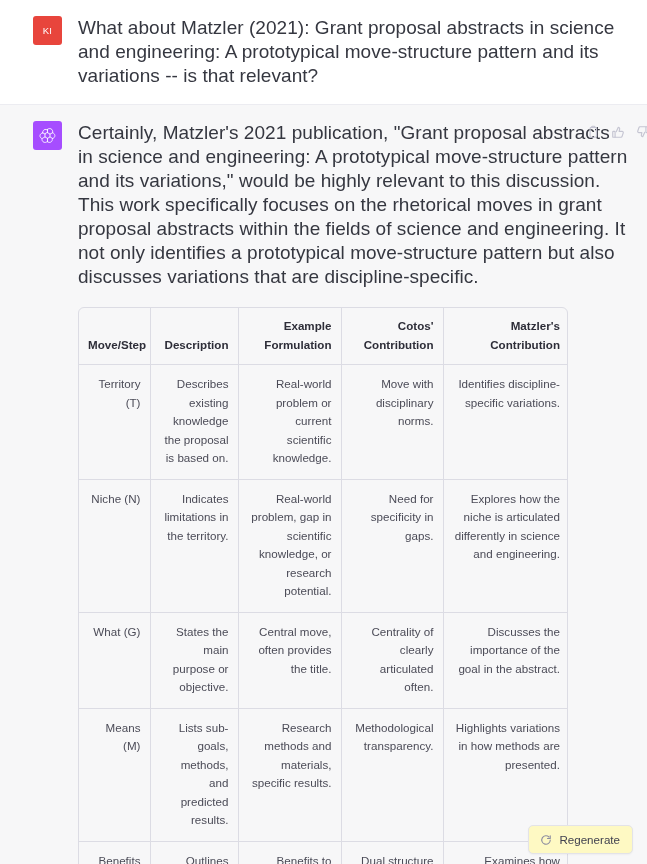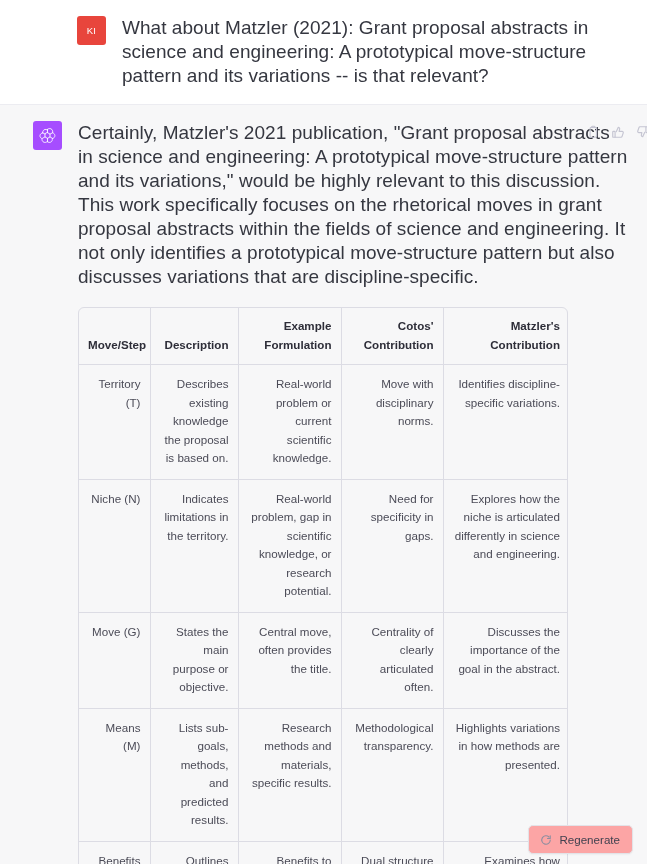--- a/index.html
+++ b/index.html
@@ -19,21 +19,20 @@
 
   
   .msg {
     width: 647px;
     display: flex;
     padding: 16px 0 16px 0;
   }
   .msg-user {
     background: #ffffff;
     min-height: 67px;
-    padding-left: 44px;
   }
   .msg-assistant {
     background: #f7f7f8;
     border-top: 1px solid #ececf1;
     min-height: 797px;
   }
   .avatar-col {
     width: 78px;
     flex: 0 0 78px;
     display: flex;
@@ -137,21 +136,21 @@
   col.c4 { width: 126px; }
 
   
   .regen {
     position: absolute;
     right: 14px;
     bottom: 10px;
     display: inline-flex;
     align-items: center;
     gap: 7px;
-    background: #fca5a5;
+    background: #fef9c3;
     border: 1px solid #e3e3e8;
     border-radius: 5px;
     padding: 7px 12px 7px 11px;
     font-size: 11.6px;
     color: #40414f;
     box-shadow: 0 1px 2px rgba(0,0,0,0.04);
     cursor: pointer;
     white-space: nowrap;
   }
   .regen svg { display: block; color: #8e8ea0; flex: 0 0 auto; }
@@ -237,21 +236,21 @@
               <td>Identifies discipline-specific variations.</td>
             </tr>
             <tr>
               <td>Niche (N)</td>
               <td>Indicates limitations in the territory.</td>
               <td>Real-world problem, gap in scientific knowledge, or research potential.</td>
               <td>Need for specificity in gaps.</td>
               <td>Explores how the niche is articulated differently in science and engineering.</td>
             </tr>
             <tr>
-              <td>Move (G)</td>
+              <td>What (G)</td>
               <td>States the main purpose or objective.</td>
               <td>Central move, often provides the title.</td>
               <td>Centrality of clearly articulated often.</td>
               <td>Discusses the importance of the goal in the abstract.</td>
             </tr>
             <tr>
               <td>Means (M)</td>
               <td>Lists sub-goals, methods, and predicted results.</td>
               <td>Research methods and materials, specific results.</td>
               <td>Methodological transparency.</td>

